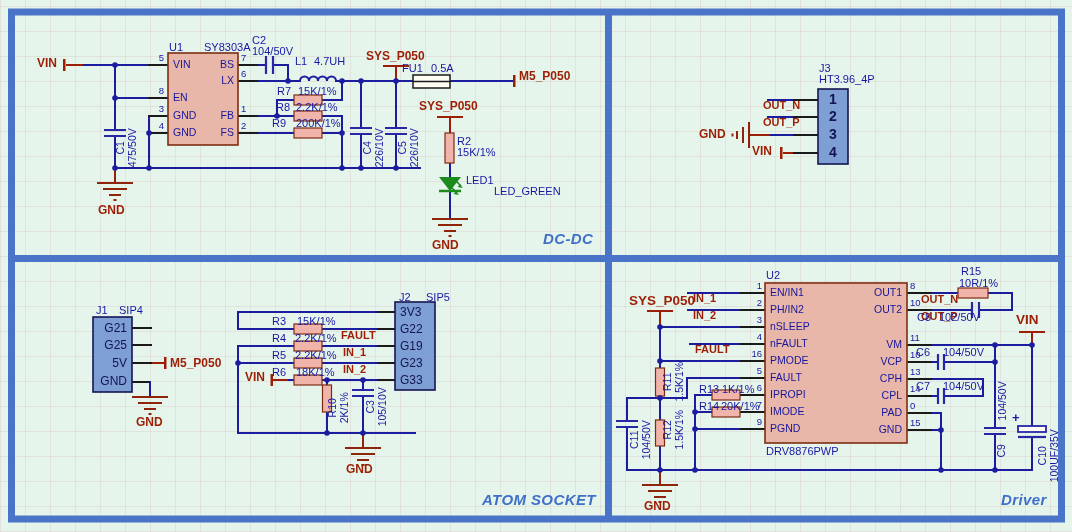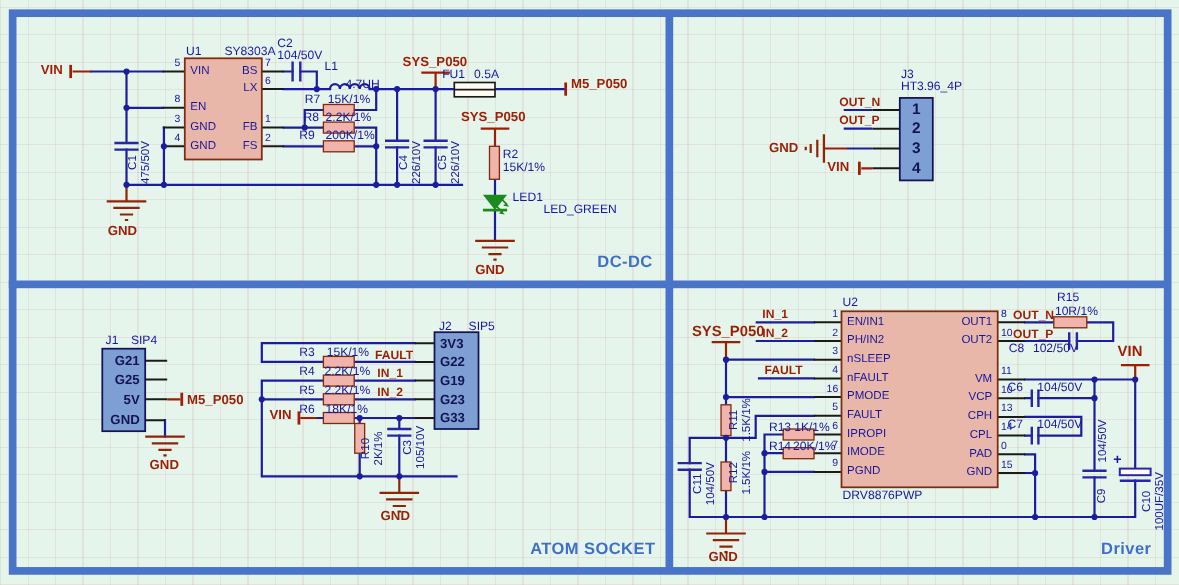--- a/index.html
+++ b/index.html
@@ -5,27 +5,27 @@
   html,body{margin:0;padding:0;}
   #stage{position:relative;width:1072px;height:532px;overflow:hidden;
     background-color:#e6f5ec;
     background-image:
       repeating-linear-gradient(0deg, rgba(200,150,150,0.18) 0px, rgba(200,150,150,0.18) 1px, transparent 1px, transparent 25px),
       repeating-linear-gradient(90deg, rgba(200,150,150,0.18) 0px, rgba(200,150,150,0.18) 1px, transparent 1px, transparent 25px);
     font-family:"Liberation Sans", sans-serif;}
   svg{position:absolute;left:0;top:0;}
   .s{position:absolute;white-space:nowrap;font-size:11px;color:#1717a3;line-height:1.05;z-index:5;}
   .red{color:#9c1e04;font-weight:bold;font-size:12px;}
-  .redsm{color:#9c1e04;font-weight:bold;font-size:11px;}
+  .redsm{color:#9c1e04;font-weight:bold;font-size:11px;margin-top:12px;}
   .redbig{color:#9c1e04;font-weight:bold;font-size:13.5px;}
   .pin{font-size:10.5px;color:#16169c;}
   .pnum{font-size:9.5px;color:#16169c;}
-  .cpin{font-size:12px;color:#141452;font-weight:bold;}
+  .cpin{font-size:12px;color:#141452;font-weight:normal;}
   .jnum{font-size:14px;color:#141452;font-weight:bold;}
-  .title{font-size:15px;font-weight:bold;color:#3f6fc8;letter-spacing:0.4px;}
+  .title{font-size:15px;font-weight:bold;color:#3f6fc8;letter-spacing:0.4px;font-style:italic;}
   .ra{text-align:right;}
   .ct{text-align:center;}
   .vlabel{position:absolute;width:100px;text-align:center;transform:rotate(-90deg);
     font-size:10.5px;color:#1717a3;line-height:1.12;z-index:5;}
   .vlabel span{display:block;}
 </style>
 </head>
 <body>
 
 <div id="stage">
@@ -298,21 +298,21 @@
 <span class="s pnum ra" style="left:150px;top:86px;width:14px">8</span>
 <span class="s pnum ra" style="left:150px;top:104px;width:14px">3</span>
 <span class="s pnum ra" style="left:150px;top:121px;width:14px">4</span>
 <span class="s pnum" style="left:241px;top:53px">7</span>
 <span class="s pnum" style="left:241px;top:69px">6</span>
 <span class="s pnum" style="left:241px;top:104px">1</span>
 <span class="s pnum" style="left:241px;top:121px">2</span>
 <span class="s" style="left:252px;top:35px">C2</span>
 <span class="s" style="left:252px;top:46px">104/50V</span>
 <span class="s" style="left:295px;top:56px">L1</span>
-<span class="s" style="left:314px;top:72px">4.7UH</span>
+<span class="s" style="left:314px;top:56px">4.7UH</span>
 <span class="s" style="left:277px;top:86px">R7</span>
 <span class="s" style="left:298px;top:86px">15K/1%</span>
 <span class="s" style="left:276px;top:102px">R8</span>
 <span class="s" style="left:296px;top:102px">2.2K/1%</span>
 <span class="s" style="left:272px;top:118px">R9</span>
 <span class="s" style="left:296px;top:118px">200K/1%</span>
 <span class="s red" style="left:366px;top:50px">SYS_P050</span>
 <span class="s" style="left:402px;top:63px">FU1</span>
 <span class="s" style="left:431px;top:63px">0.5A</span>
 <span class="s red" style="left:519px;top:70px">M5_P050</span>

